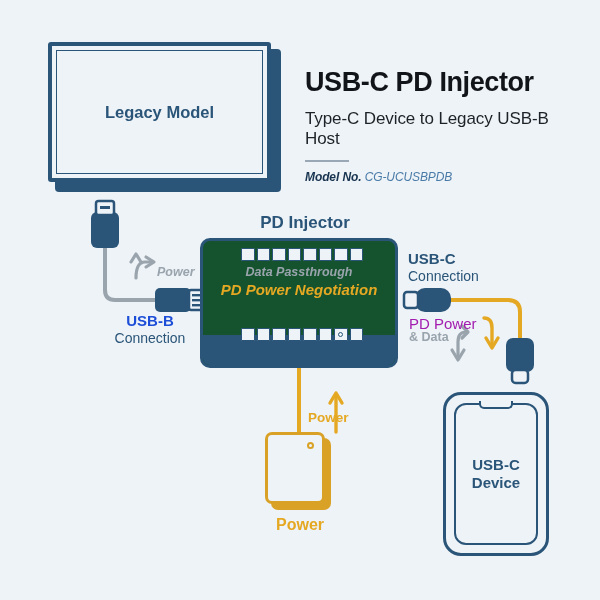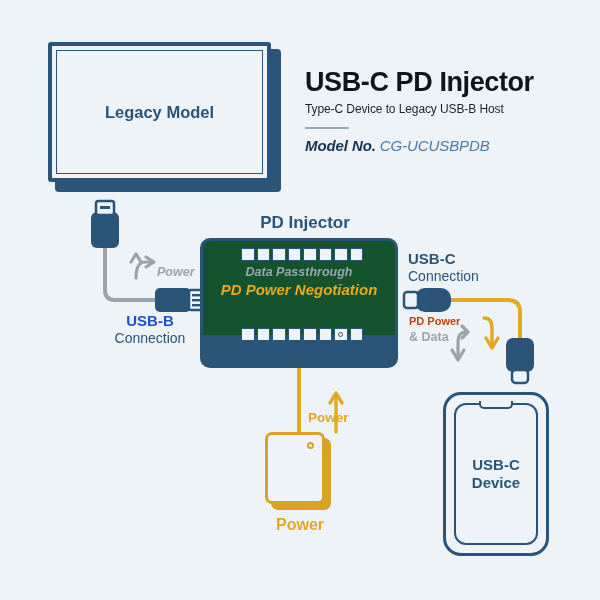--- a/index.html
+++ b/index.html
@@ -13,26 +13,26 @@
   #stage{position:absolute;inset:0;width:600px;height:600px;}
   .abs{position:absolute;}
 
   
   #header{left:305px;top:40px;width:280px;}
   #title{
     font-size:27px;font-weight:bold;color:#111418;
     letter-spacing:-0.4px;line-height:1.05;margin-top:28px;
   }
   #subtitle{
-    font-size:12px;color:#1d2228;margin-top:6px;letter-spacing:-0.1px;
+    font-size:17px;color:#1d2228;margin-top:13px;letter-spacing:-0.1px;
   }
   #divider{
     width:44px;height:2px;background:#9aa7b4;margin-top:11px;margin-bottom:8px;
   }
-  #modelline{font-size:15px;font-style:italic;letter-spacing:-0.1px;}
+  #modelline{font-size:12px;font-style:italic;letter-spacing:-0.1px;}
   #model-label{font-weight:bold;color:#17334f;font-style:italic;}
   #model-value{color:#4a7ba8;font-style:italic;}
 
   
   #host{left:48px;top:42px;width:233px;height:150px;}
   #host-shadow{
     position:absolute;left:7px;top:7px;width:226px;height:143px;
     background:#2a5578;border-radius:4px;
   }
   #host-frame{
@@ -80,21 +80,21 @@
 
   
   #usbb-label{left:90px;top:312px;width:120px;text-align:center;}
   #usbb-l1{font-size:15px;font-weight:bold;color:#1d4ed8;}
   #usbb-l2{font-size:14px;color:#2a5578;margin-top:1px;}
   #usbc-label{left:408px;top:250px;width:120px;}
   #usbc-l1{font-size:15px;font-weight:bold;color:#2a5578;}
   #usbc-l2{font-size:14px;color:#2a5578;margin-top:1px;}
 
   #data-label{left:157px;top:265px;font-size:12.5px;font-style:italic;font-weight:bold;color:#9aa4ad;}
-  #pdpower-label{left:409px;top:315px;font-size:11px;font-weight:bold;color:#c2410c;}
+  #pdpower-label{left:409px;top:315px;font-size:15px;font-weight:normal;color:#a21caf;}
   #anddata-label{left:409px;top:330px;font-size:12.5px;font-weight:bold;color:#9aa4ad;}
   #power-label{left:308px;top:410px;font-size:13.5px;font-weight:bold;color:#e5a823;}
 
   
   #adapter{left:265px;top:432px;width:66px;height:78px;}
   #ad-shadow{
     position:absolute;left:6px;top:6px;width:60px;height:72px;
     background:#d9a227;border-radius:7px;
   }
   #ad-body{

